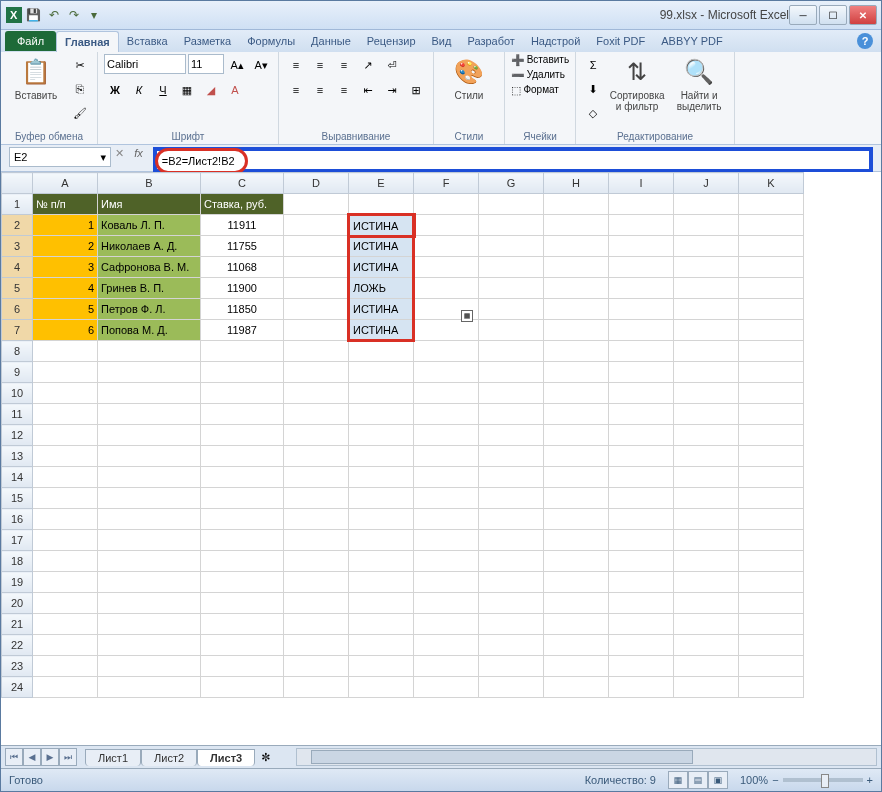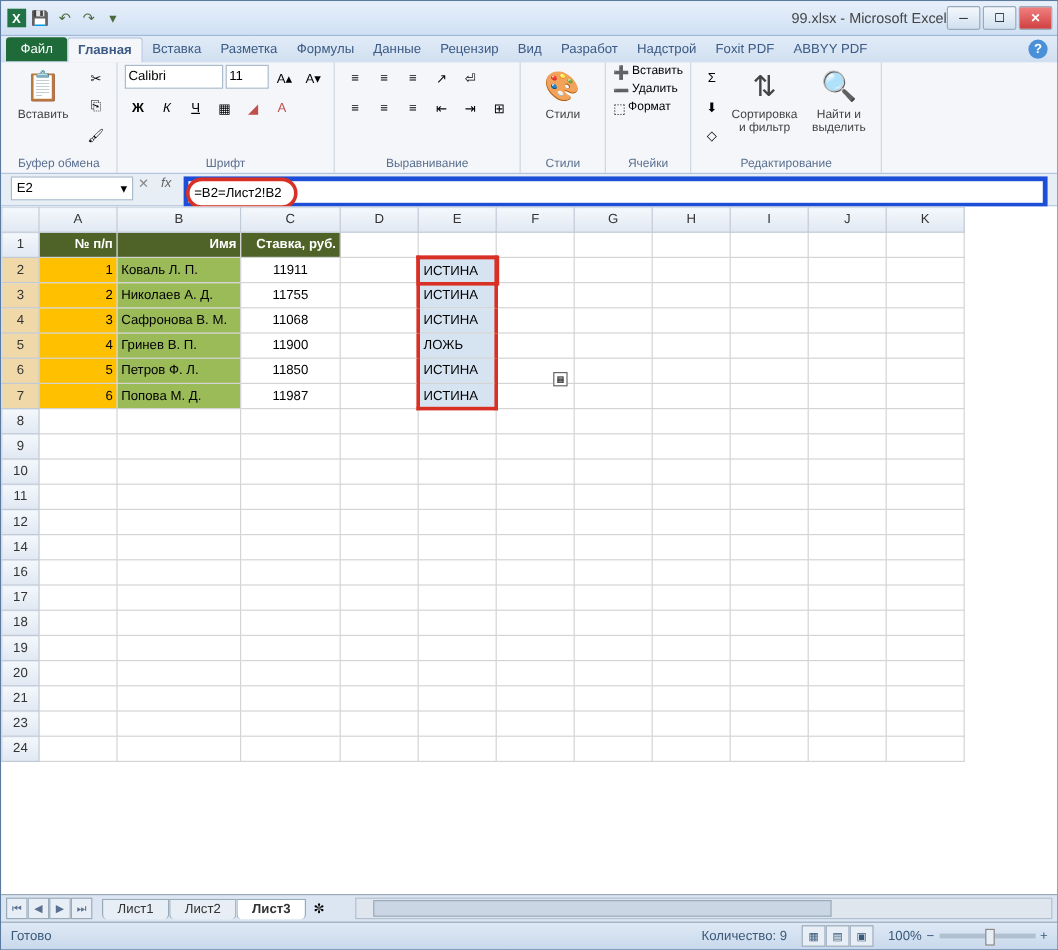--- a/index.html
+++ b/index.html
@@ -29,21 +29,21 @@
 .namebox{width:92px;height:18px;background:#fff;border:1px solid #abc;display:flex;align-items:center;padding:0 4px;font-size:11px;justify-content:space-between}
 .fx{font-style:italic;color:#666;font-size:11px;padding:0 6px}
 .formula-bar{flex:1;height:18px;background:#fff;border:4px solid #1d4ed8;display:flex;align-items:center;padding:0 4px;font-size:11px;position:relative}
 .formula-highlight{position:absolute;left:-2px;top:-3px;border:3px solid #d93025;border-radius:14px;padding:0 10px 0 4px;height:20px;display:flex;align-items:center;background:#fff}
 .grid-area{flex:1;background:#fff;overflow:hidden;position:relative}
 .grid{border-collapse:collapse;font-size:11px}
 .grid th{background:linear-gradient(#f4f8fc,#e0e8f2);border:1px solid #c0cad6;font-weight:normal;color:#333;height:18px}
 .grid th.col{width:62px}
 .grid th.row{width:28px;text-align:center}
 .grid td{border:1px solid #d4d4d4;height:18px;padding:0 3px;background:#fff}
-.hdr-cell{background:#4f6228!important;color:#fff;text-align:right;font-weight:bold}
+.hdr-cell{background:#4f6228!important;color:#fff;text-align:left;font-weight:normal}
 .rownum-y{background:#ffc000!important;text-align:right}
 .name-g{background:#9bbb59!important}
 .rate{text-align:center}
 .sel-range{background:#d6e4f2!important;text-align:left}
 .sel-border{outline:3px solid #d93025;outline-offset:-1px}
 .row-hdr-sel{background:#f0d8a8!important}
 .fill-handle{position:absolute;width:10px;height:10px;border:1px solid #666;background:#fff;font-size:7px;display:flex;align-items:center;justify-content:center}
 .sheet-tabs{height:22px;background:#dce6f2;border-top:1px solid #9ab;display:flex;align-items:center;padding:0 4px;gap:0}
 .sheet-nav{display:flex;gap:0;margin-right:8px}
 .sheet-nav span{width:16px;height:16px;display:flex;align-items:center;justify-content:center;border:1px solid #9ab;background:#e8eef6;color:#5a7090;font-size:9px}
@@ -398,34 +398,62 @@
             <td></td>
             <td></td>
             <td></td>
             <td></td>
             <td></td>
             <td></td>
             <td></td>
             <td></td>
           </tr>
           <tr>
+            <th class="row">13</th>
+            <td></td>
+            <td></td>
+            <td></td>
+            <td></td>
+            <td></td>
+            <td></td>
+            <td></td>
+            <td></td>
+            <td></td>
+            <td></td>
+            <td></td>
+          </tr>
+          <tr>
             <th class="row">14</th>
             <td></td>
             <td></td>
             <td></td>
             <td></td>
             <td></td>
             <td></td>
             <td></td>
             <td></td>
             <td></td>
             <td></td>
             <td></td>
           </tr>
           <tr>
+            <th class="row">15</th>
+            <td></td>
+            <td></td>
+            <td></td>
+            <td></td>
+            <td></td>
+            <td></td>
+            <td></td>
+            <td></td>
+            <td></td>
+            <td></td>
+            <td></td>
+          </tr>
+          <tr>
             <th class="row">16</th>
             <td></td>
             <td></td>
             <td></td>
             <td></td>
             <td></td>
             <td></td>
             <td></td>
             <td></td>
             <td></td>
@@ -483,20 +511,34 @@
             <td></td>
             <td></td>
             <td></td>
             <td></td>
             <td></td>
             <td></td>
             <td></td>
           </tr>
           <tr>
             <th class="row">21</th>
+            <td></td>
+            <td></td>
+            <td></td>
+            <td></td>
+            <td></td>
+            <td></td>
+            <td></td>
+            <td></td>
+            <td></td>
+            <td></td>
+            <td></td>
+          </tr>
+          <tr>
+            <th class="row">22</th>
             <td></td>
             <td></td>
             <td></td>
             <td></td>
             <td></td>
             <td></td>
             <td></td>
             <td></td>
             <td></td>
             <td></td>

